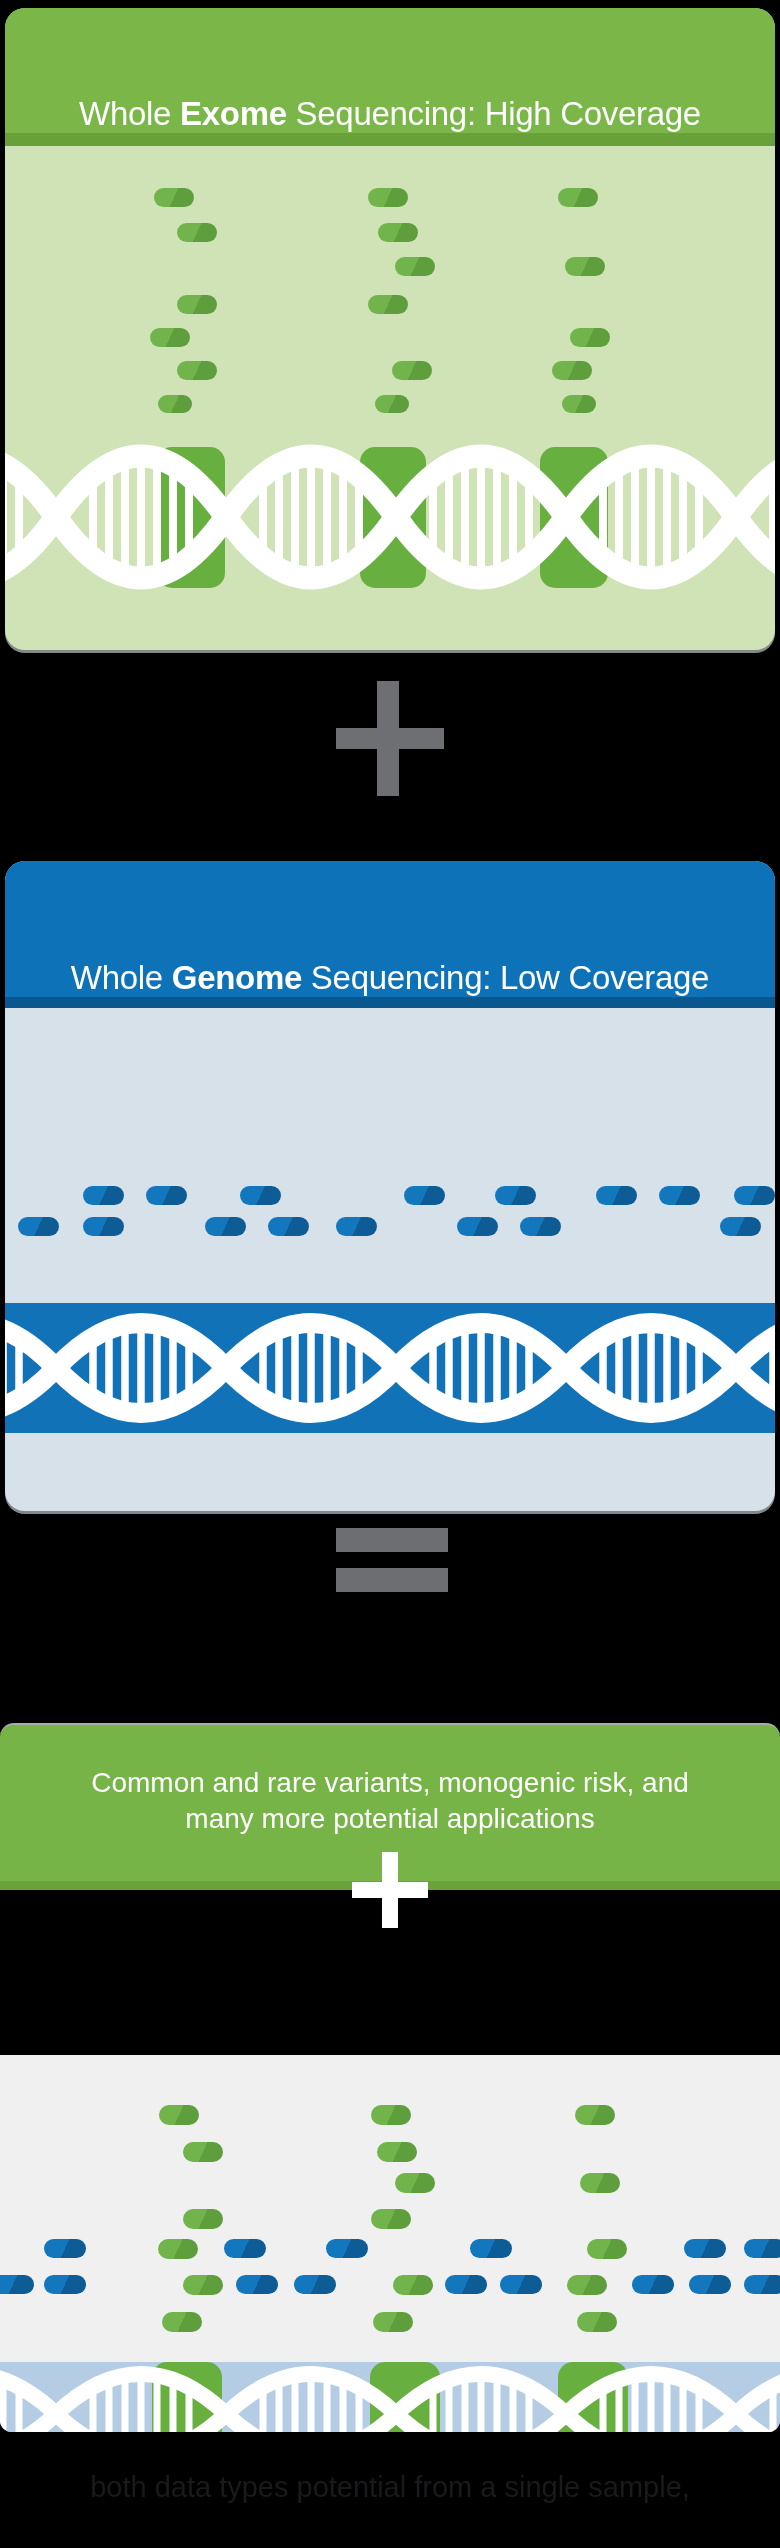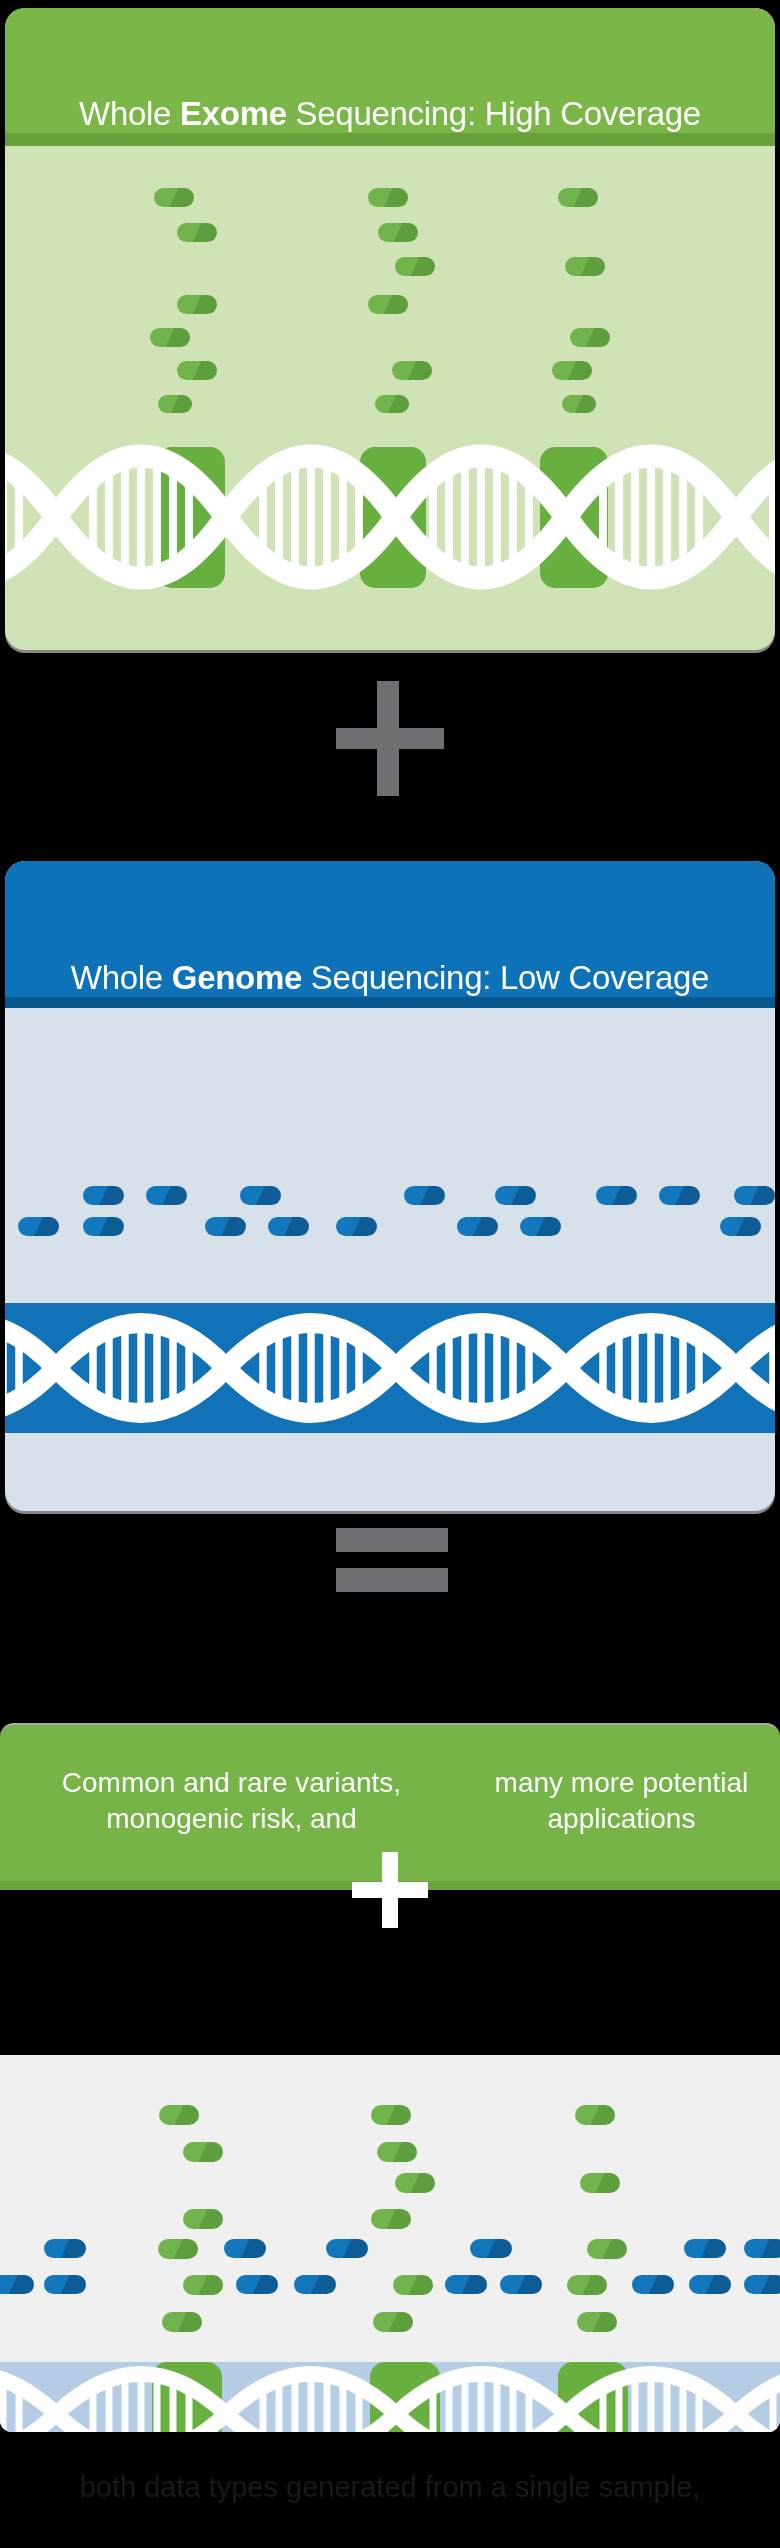--- a/index.html
+++ b/index.html
@@ -29,21 +29,21 @@
   .pill.b{background:linear-gradient(115deg,var(--blue_pill_light) 50%,var(--blue_pill_dark) 50%);}
   
   .opbar{position:absolute;}
   #plus1-v{left:377px;top:681px;width:22px;height:115px;background:var(--plus_gray);}
   #plus1-h{left:336px;top:728px;width:108px;height:21px;background:var(--plus_gray);}
   #eq-1{left:336px;top:1528px;width:112px;height:24px;background:var(--equals_gray);}
   #eq-2{left:336px;top:1568px;width:112px;height:24px;background:var(--equals_gray);}
   #wplus-v{left:382px;top:1852px;width:16px;height:76px;background:#fff;z-index:6;}
   #wplus-h{left:352px;top:1882px;width:76px;height:16px;background:#fff;z-index:6;}
   
-  .band{position:absolute;left:0;width:780px;display:flex;
+  .band{position:absolute;left:0;width:780px;display:flex;flex-direction:column;
         align-items:center;justify-content:center;box-sizing:border-box;z-index:4;}
   #band-exome{top:1723px;height:167px;background:var(--result_green_bg);
         border-radius:14px 14px 0 0;border-top:2px solid #a9abad;padding-bottom:14px;}
   #band-exome::after{content:"";position:absolute;left:0;bottom:0;width:100%;height:9px;
         background:var(--result_green_strip);}
   #band-genome{top:1890px;height:165px;background:var(--result_blue_bg);padding-bottom:6px;}
   #band-genome::after{content:"";position:absolute;left:0;bottom:0;width:100%;height:8px;
         background:var(--result_blue_strip);}
   .rline{font-size:28px;line-height:36px;text-align:center;}
   #band-exome .rline{color:#fff;}
@@ -183,16 +183,16 @@
       <div class="pill b" style="left: 236px; top: 2275px; width: 42px; height: 19px;"></div>
       <div class="pill b" style="left: 294px; top: 2275px; width: 42px; height: 19px;"></div>
       <div class="pill b" style="left: 445px; top: 2275px; width: 42px; height: 19px;"></div>
       <div class="pill b" style="left: 500px; top: 2275px; width: 42px; height: 19px;"></div>
       <div class="pill b" style="left: 632px; top: 2275px; width: 42px; height: 19px;"></div>
       <div class="pill b" style="left: 689px; top: 2275px; width: 42px; height: 19px;"></div>
       <div class="pill b" style="left: 744px; top: 2275px; width: 42px; height: 19px;"></div>
     </div>
 
   <div id="caption">
-    <div>both data types generated from a single sample,</div>
+    <div>both data types potential from a single sample,</div>
   </div>
 
 </div>
 
 </body></html>

